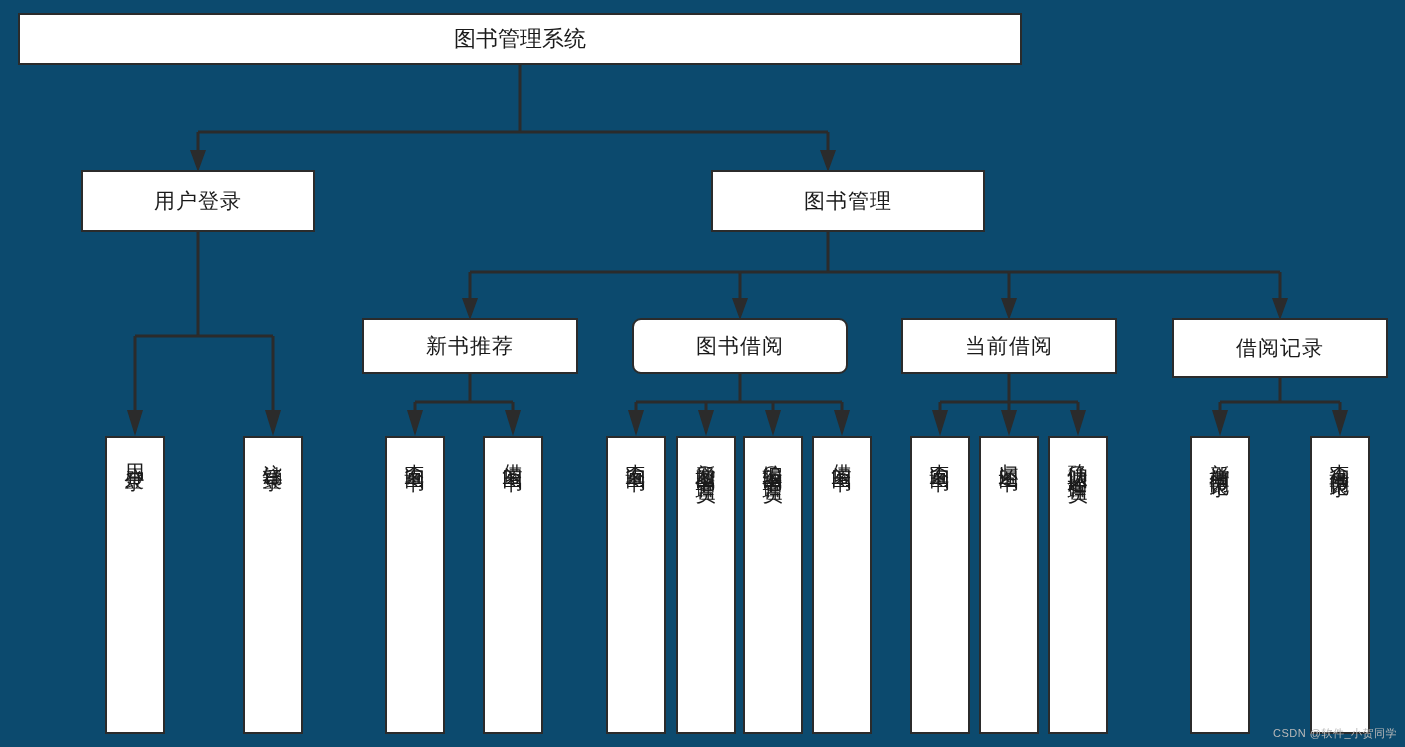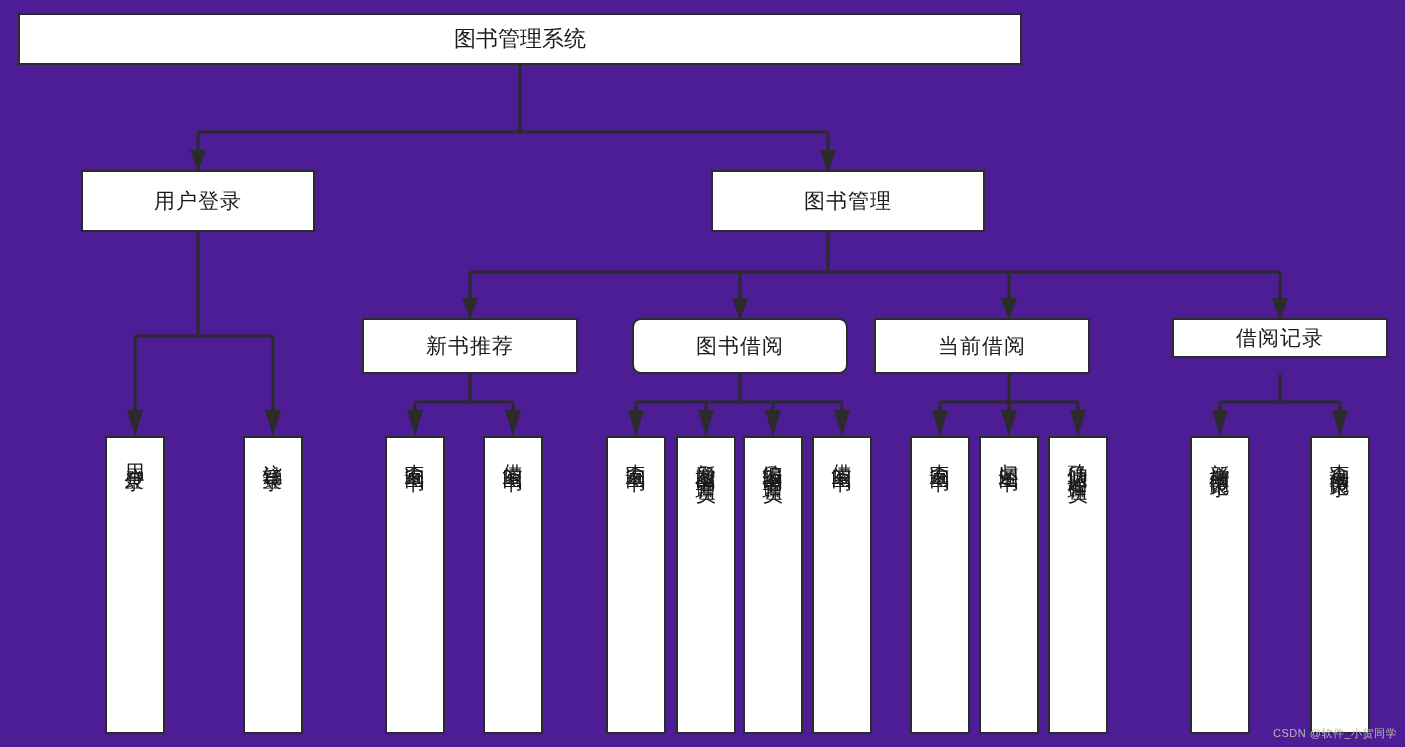--- a/index.html
+++ b/index.html
@@ -8,21 +8,21 @@
     padding: 0;
     background: #ffffff;
   }
   body {
     font-family: "Liberation Sans", "DejaVu Sans", sans-serif;
   }
   #canvas {
     position: relative;
     width: 1405px;
     height: 747px;
-    background: #4c1d95;
+    background: #0c4a6e;
     overflow: hidden;
   }
   svg.connectors {
     position: absolute;
     left: 0;
     top: 0;
     width: 1405px;
     height: 747px;
     pointer-events: none;
   }
@@ -165,24 +165,24 @@
   <div class="node h" style="left:711px; top:170px; width:274px; height:62px;">
     <span>图书管理</span>
   </div>
 
   <div class="node h" style="left:362px; top:318px; width:216px; height:56px;text-align:right;">
     <span>新书推荐</span>
   </div>
   <div class="node h" style="left:632px; top:318px; width:216px; height:56px;border-radius:9px;">
     <span>图书借阅</span>
   </div>
-  <div class="node h" style="left:874px; top:318px; width:216px; height:56px;">
+  <div class="node h" style="left:901px; top:318px; width:216px; height:56px;">
     <span>当前借阅</span>
   </div>
-  <div class="node h" style="left:1172px; top:318px; width:216px; height:40px;">
+  <div class="node h" style="left:1172px; top:318px; width:216px; height:60px;">
     <span>借阅记录</span>
   </div>
 
   <div class="node leaf" style="left:105px; top:436px; width:60px; height:298px;">
     <span class="vlabel">用户登录</span>
   </div>
   <div class="node leaf" style="left:243px; top:436px; width:60px; height:298px;">
     <span class="vlabel">注销登录</span>
   </div>
 

